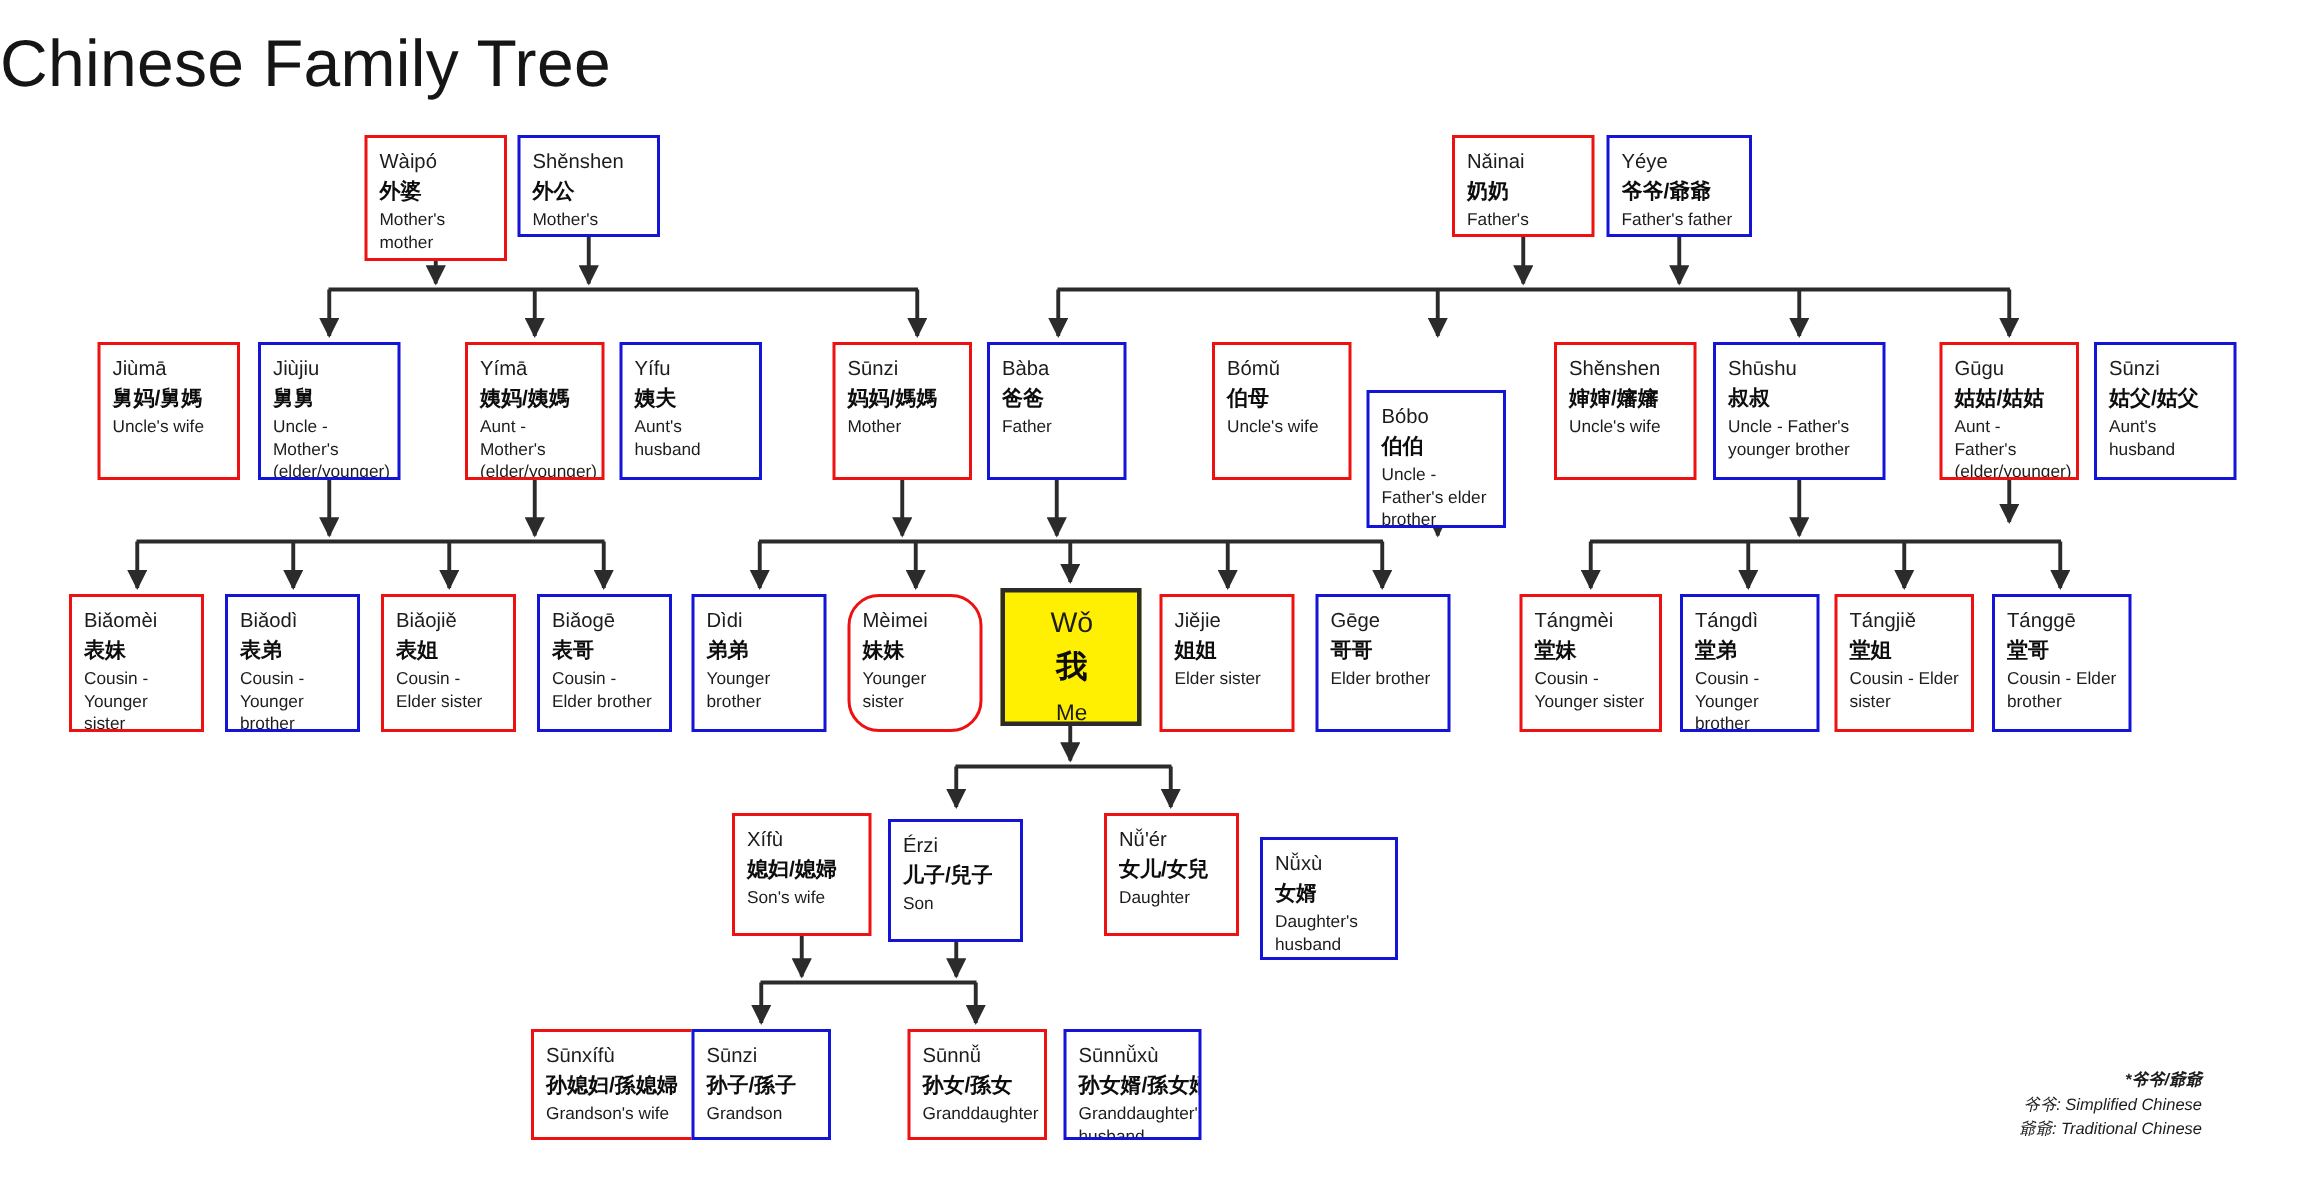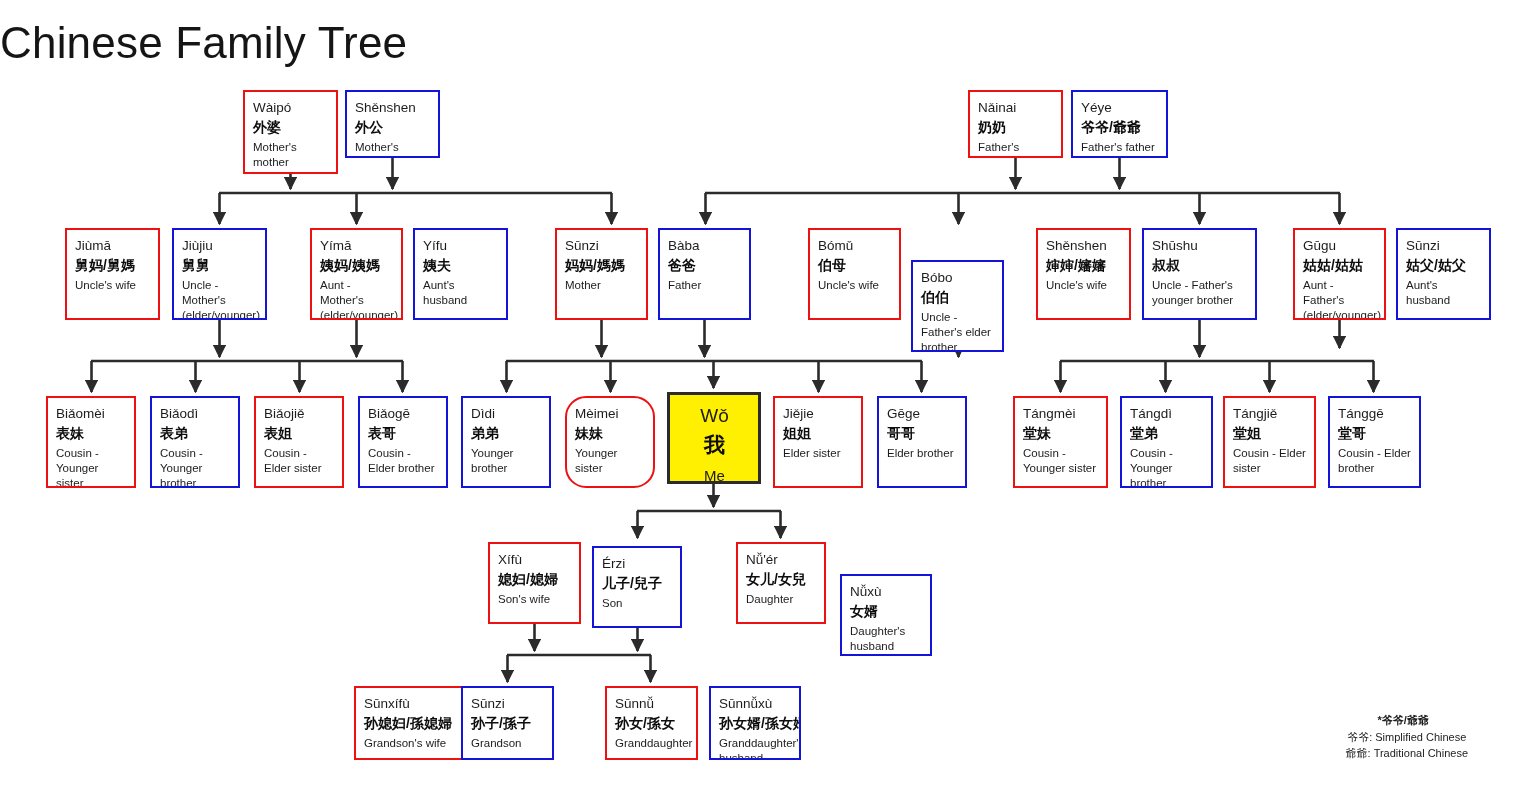--- a/index.html
+++ b/index.html
@@ -74,25 +74,26 @@
     color: #1c1c1c;
     margin-top: 2px;
   }
   .node.me .pinyin { font-size: 19px; font-weight: 400; }
   .node.me .hanzi  { font-size: 21px; margin-top: 2px; }
   .node.me .gloss  { font-size: 15px; margin-top: 5px; }
   #legend {
     position: absolute;
     right: 68px;
     top: 712px;
-    text-align: center;
+    text-align: right;
     font-size: 11px;
     line-height: 1.52;
     color: #1c1c1c;
     white-space: nowrap;
+    font-style: italic;
   }
   #legend .star { font-size: 11px; font-weight: bold; }
   #legend .ln { display: block; }
   #legend .ind { padding-left: 7px; }
 </style>
 </head>
 <body>
 
 <div id="stage">
 
@@ -318,21 +319,21 @@
       <div class="node blue" style="left: 592px; top: 546px; width: 90px; height: 82px;">
         <div class="pinyin">Érzi</div>
         <div class="hanzi">儿子/兒子</div>
         <div class="gloss">Son</div>
       </div>
       <div class="node red" style="left: 736px; top: 542px; width: 90px; height: 82px;">
         <div class="pinyin">Nǚ'ér</div>
         <div class="hanzi">女儿/女兒</div>
         <div class="gloss">Daughter</div>
       </div>
-      <div class="node blue" style="left: 840px; top: 574px; width: 92px; height: 82px;">
+      <div class="node blue" style="left: 840px; top: 558px; width: 92px; height: 82px;">
         <div class="pinyin">Nǚxù</div>
         <div class="hanzi">女婿</div>
         <div class="gloss">Daughter's husband</div>
       </div>
       <div class="node red" style="left: 354px; top: 686px; width: 116px; height: 74px;">
         <div class="pinyin">Sūnxífù</div>
         <div class="hanzi">孙媳妇/孫媳婦</div>
         <div class="gloss">Grandson's wife</div>
       </div>
       <div class="node blue" style="left: 461px; top: 686px; width: 93px; height: 74px;">

